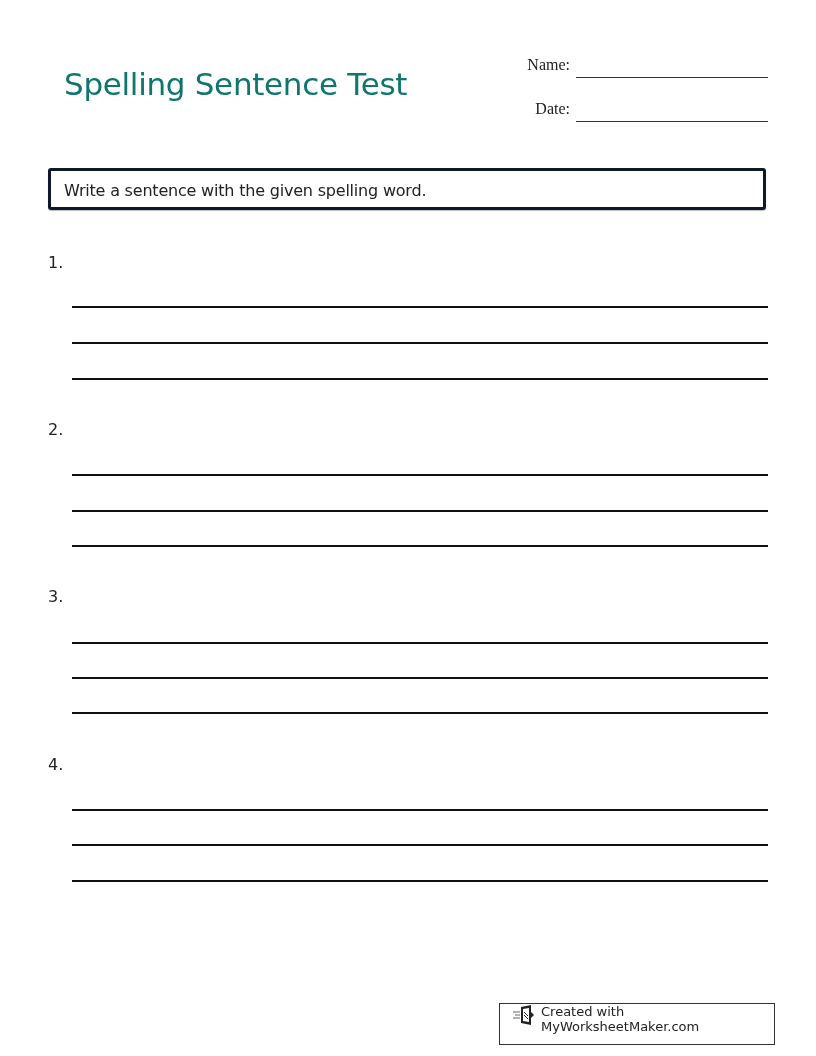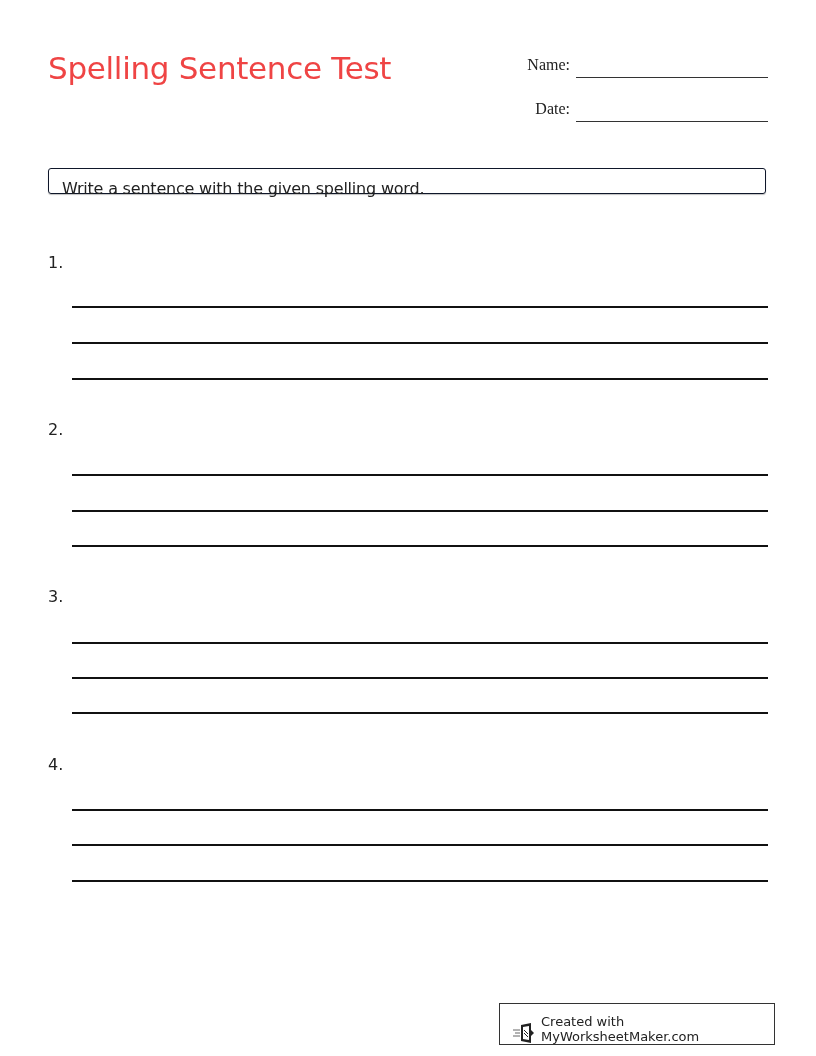--- a/index.html
+++ b/index.html
@@ -1,50 +1,50 @@
 <!DOCTYPE html>
 <html><head>
   <meta charset="utf-8">
   <style>
     html, body { margin: 0; padding: 0; background: #ffffff; }
     body { width: 816px; height: 1056px; position: relative; overflow: hidden; color: #222; }
     .title {
       position: absolute; left: 48px; top: 48px;
       font-family: "DejaVu Sans", sans-serif; font-size: 31px; font-weight: normal;
-      color: #ef4444; letter-spacing: -0.3px; margin: 0; line-height: 40px;
+      color: #0f766e; letter-spacing: -0.3px; margin: 16px; line-height: 40px;
     }
     .field-row { position: absolute; left: 500px; width: 268px; height: 26px; }
     .field-label {
       position: absolute; right: 198px; bottom: 4px;
       font-family: "Liberation Serif", serif; font-size: 16px; color: #222;
     }
     .field-line {
       position: absolute; left: 76px; right: 0; bottom: 0;
       border-bottom: 1.5px solid #333;
     }
     .instructions {
-      position: absolute; left: 48px; top: 168px; width: 718px; height: 26px;
-      border: 1px solid #0f172a; border-radius: 3px; box-sizing: border-box;
+      position: absolute; left: 48px; top: 168px; width: 718px; height: 42px;
+      border: 3px solid #0f172a; border-radius: 3px; box-sizing: border-box;
       box-shadow: 0 1px 1px rgba(0,0,0,0.25);
       font-family: "DejaVu Sans", sans-serif; font-size: 16px; color: #222;
       padding: 0 0 18px 13px; line-height: 40px; letter-spacing: -0.2px;
     }
     .question { position: absolute; left: 48px; width: 720px; height: 140px; }
     .q-number {
       position: absolute; left: 0; top: 0;
       font-family: "DejaVu Sans", sans-serif; font-size: 16px; color: #222;
     }
     .answer-line {
       position: absolute; left: 24px; right: 0; height: 0;
       border-top: 2px solid #111;
     }
     .footer {
       position: absolute; left: 499px; top: 1003px; width: 276px; height: 42px;
       border: 1.5px solid #333; box-sizing: border-box;
-      display: flex; align-items: flex-end; padding-left: 12px;
+      display: flex; align-items: flex-start; padding-left: 12px;
       font-family: "DejaVu Sans", sans-serif; font-size: 13px; color: #222;
     }
     .footer-icon { width: 24px; height: 22px; margin-right: 5px; display: inline-block; }
   </style>
 </head>
 <body>
 
 <h1 class="title">Spelling Sentence Test</h1>
 
 <div class="field-row" style="top:52px;">

